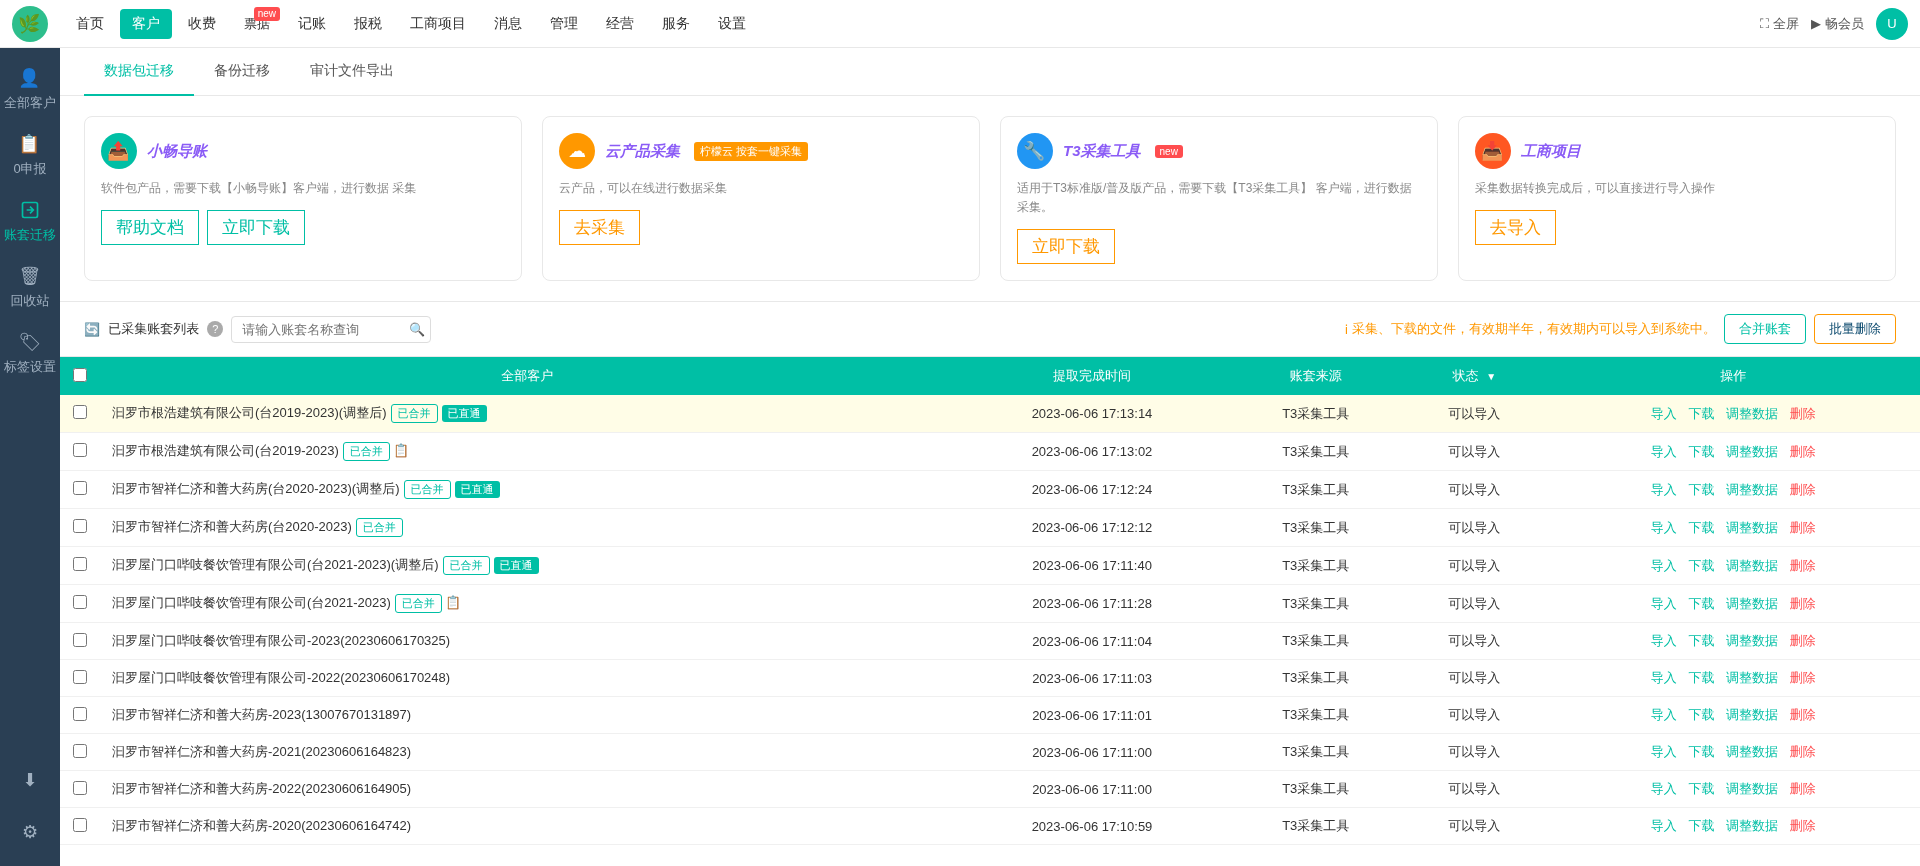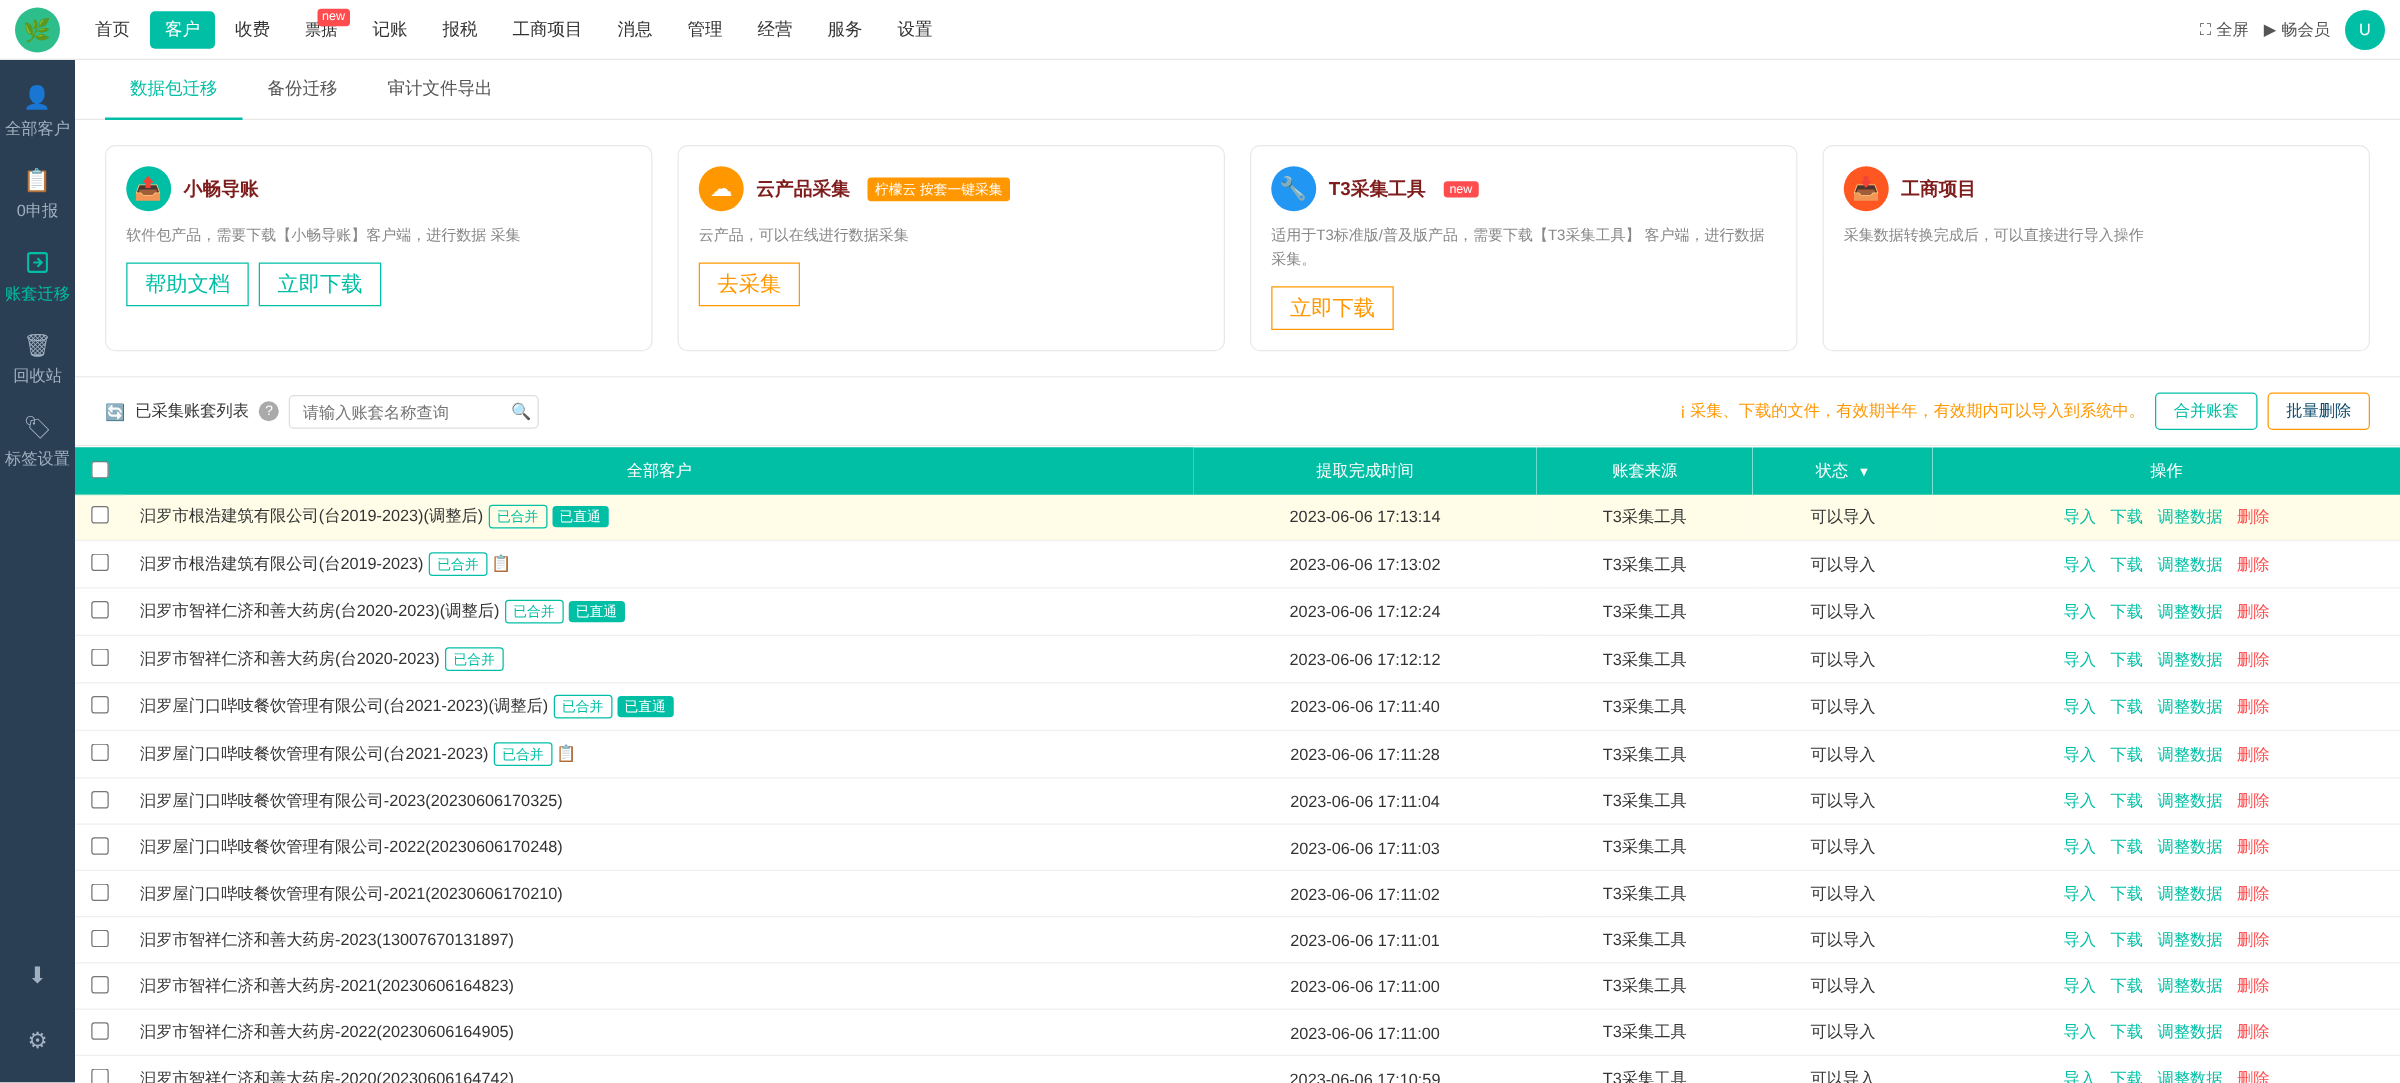--- a/index.html
+++ b/index.html
@@ -129,21 +129,21 @@
     .card-header { display: flex; align-items: center; gap: 10px; margin-bottom: 10px; }
     .card-icon {
       width: 36px; height: 36px; border-radius: 50%;
       display: flex; align-items: center; justify-content: center;
       font-size: 18px; color: #fff; flex-shrink: 0;
     }
     .card-icon.green { background: #00bfa5; }
     .card-icon.orange { background: #ff9800; }
     .card-icon.blue { background: #2196f3; }
     .card-icon.red { background: #ff5722; }
-    .card-title { font-size: 15px; font-weight: 600; color: #7f1d1d; }
+    .card-title { font-size: 15px; font-weight: 600; color: #8b5cf6; font-style: italic; }
     .card-badge {
       background: #ff9800;
       color: #fff;
       font-size: 11px;
       padding: 2px 6px;
       border-radius: 3px;
       margin-left: 4px;
     }
     .card-desc { color: #888; font-size: 12px; margin-bottom: 12px; line-height: 1.6; }
     .card-actions { display: flex; gap: 8px; }
@@ -352,20 +352,23 @@
           <button class="card-btn outline-orange">立即下载</button>
         </div>
       </div>
 
       <div class="card">
         <div class="card-header">
           <div class="card-icon red">📥</div>
           <span class="card-title">工商项目</span>
         </div>
         <div class="card-desc">采集数据转换完成后，可以直接进行导入操作</div>
+        <div class="card-actions">
+          <button class="card-btn outline-orange">去导入</button>
+        </div>
       </div>
     </div>
 
     <div class="table-toolbar">
       <div class="toolbar-left">
         <span style="cursor:pointer;color:#00bfa5;">🔄</span>
         <span style="font-weight:500;color:#333;">已采集账套列表</span>
         <span style="width:16px;height:16px;background:#aaa;color:#fff;border-radius:50%;display:inline-flex;align-items:center;justify-content:center;font-size:11px;">?</span>
         <div class="search-input-wrap">
           <input class="search-input" type="text" placeholder="请输入账套名称查询" style="">
@@ -494,33 +497,20 @@
               <td class="status-ok">可以导入</td>
               <td>
     <a class="link-btn">导入</a>
     <a class="link-btn">下载</a>
     <a class="link-btn">调整数据</a>
     <a class="link-btn red">删除</a>
   </td>
             </tr>
             <tr>
               <td><input type="checkbox" style=""></td>
-              <td><span>汩罗屋门口哔吱餐饮管理有限公司-2021(20230606170210)</span></td>
-              <td>2023-06-06 17:11:02</td>
-              <td>T3采集工具</td>
-              <td class="status-ok">可以导入</td>
-              <td>
-    <a class="link-btn">导入</a>
-    <a class="link-btn">下载</a>
-    <a class="link-btn">调整数据</a>
-    <a class="link-btn red">删除</a>
-  </td>
-            </tr>
-            <tr>
-              <td><input type="checkbox" style=""></td>
               <td><span>汩罗市智祥仁济和善大药房-2023(13007670131897)</span></td>
               <td>2023-06-06 17:11:01</td>
               <td>T3采集工具</td>
               <td class="status-ok">可以导入</td>
               <td>
     <a class="link-btn">导入</a>
     <a class="link-btn">下载</a>
     <a class="link-btn">调整数据</a>
     <a class="link-btn red">删除</a>
   </td>

